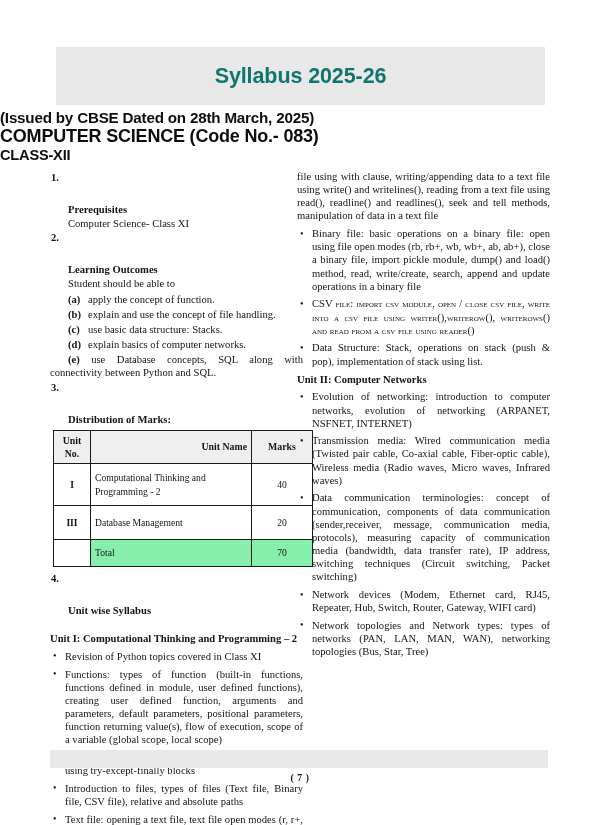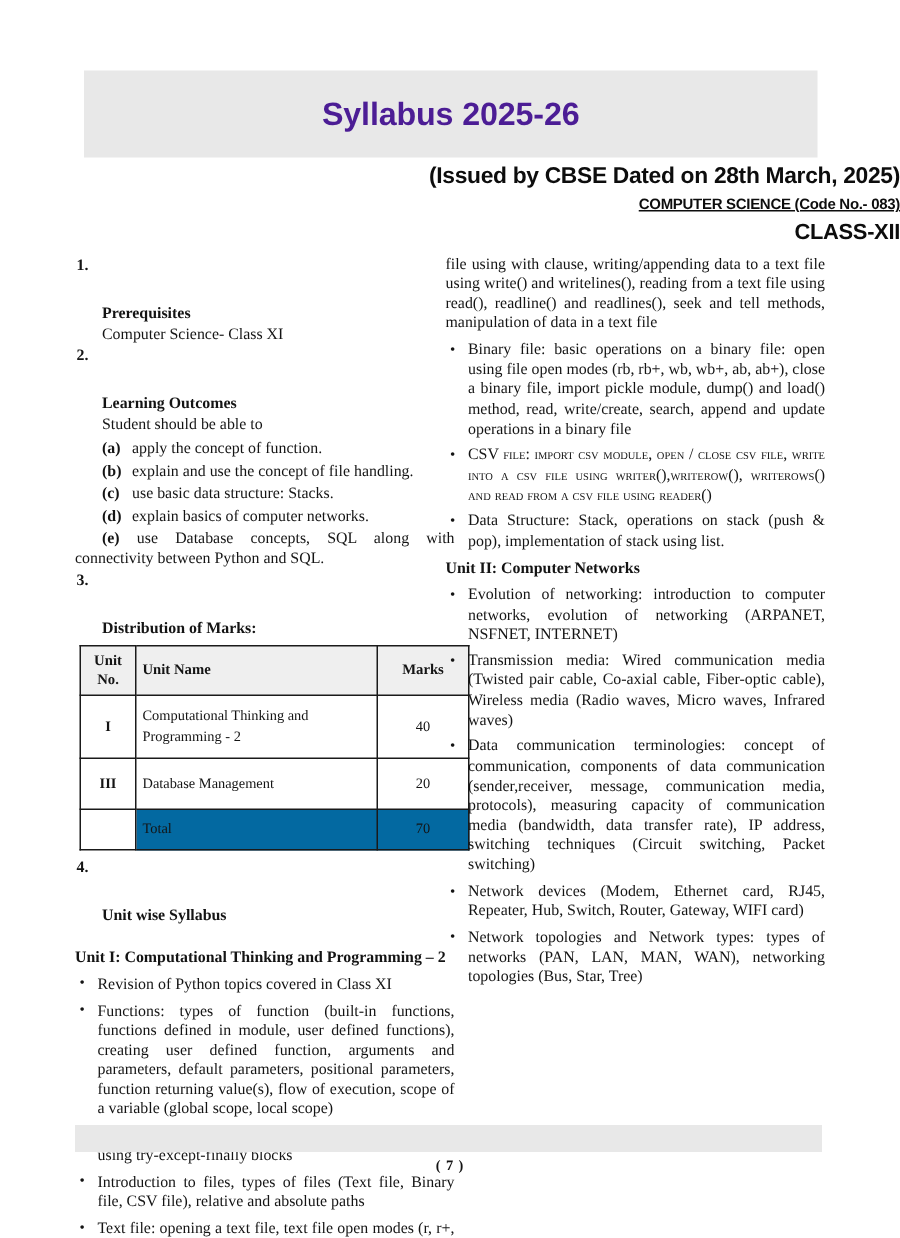--- a/index.html
+++ b/index.html
@@ -26,35 +26,35 @@
     background: #e8e8e8;
     display: flex;
     align-items: center;
     justify-content: center;
   }
   .title-banner .main-title {
     font-family: "Liberation Sans", "DejaVu Sans", sans-serif;
     font-weight: bold;
     font-size: 21.5px;
     letter-spacing: -0.1px;
-    color: #4c1d95;
+    color: #0f766e;
   }
 
   .subtitle-block {
     position: absolute;
     left: 0;
     top: 108px;
     width: 600px;
-    text-align: right;
+    text-align: left;
     font-family: "Liberation Sans", "DejaVu Sans", sans-serif;
     font-weight: bold;
     color: #0d0d0d;
   }
   .subtitle-block .line1 { font-size: 15.2px; line-height: 19px; letter-spacing: -0.2px;}
-  .subtitle-block .line2 { font-size: 10px; line-height: 19px; letter-spacing: -0.2px; text-decoration: underline;}
+  .subtitle-block .line2 { font-size: 18px; line-height: 19px; letter-spacing: -0.2px;}
   .subtitle-block .line3 { font-size: 14.6px; line-height: 19px; letter-spacing: -0.2px;}
 
   
   .columns {
     position: absolute;
     left: 0;
     top: 170px;
     width: 600px;
     height: 575px;
   }
@@ -134,21 +134,21 @@
     text-align: center;
     font-weight: bold;
     font-size: 9.8px;
     height: 26px;
   }
   .marks-table .c-unit { width: 28px; text-align: center; font-weight: bold; }
   .marks-table .c-name { width: 152px; text-align: left; }
   .marks-table .c-marks { width: 52px; text-align: center; }
   .marks-table tbody td { height: 27px; }
   .marks-table tbody tr.total-row td {
-    background: #0369a1;
+    background: #86efac;
     height: 20px;
   }
   .marks-table tbody tr.total-row td.c-unit { background: #ffffff; }
   .marks-table tbody tr.row-tall td { height: 35px; vertical-align: middle; }
 
   
   .bullet {
     position: relative;
     padding-left: 15px;
     margin-top: 4.5px;
@@ -242,21 +242,21 @@
       <span class="num-text">Distribution of Marks:</span>
     </div>
 
     <table class="marks-table">
       <thead>
         <tr>
           <th class="c-unit">
             <span>Unit</span><br>
             <span>No.</span>
           </th>
-          <th class="c-name" style="text-align:left">Unit Name</th>
+          <th class="c-name" style="text-align:right">Unit Name</th>
           <th class="c-marks">Marks</th>
         </tr>
       </thead>
       <tbody>
         <tr class="row-tall">
           <td class="c-unit">I</td>
           <td class="c-name">Computational Thinking and Programming - 2</td>
           <td class="c-marks">40</td>
         </tr>
         <tr>

